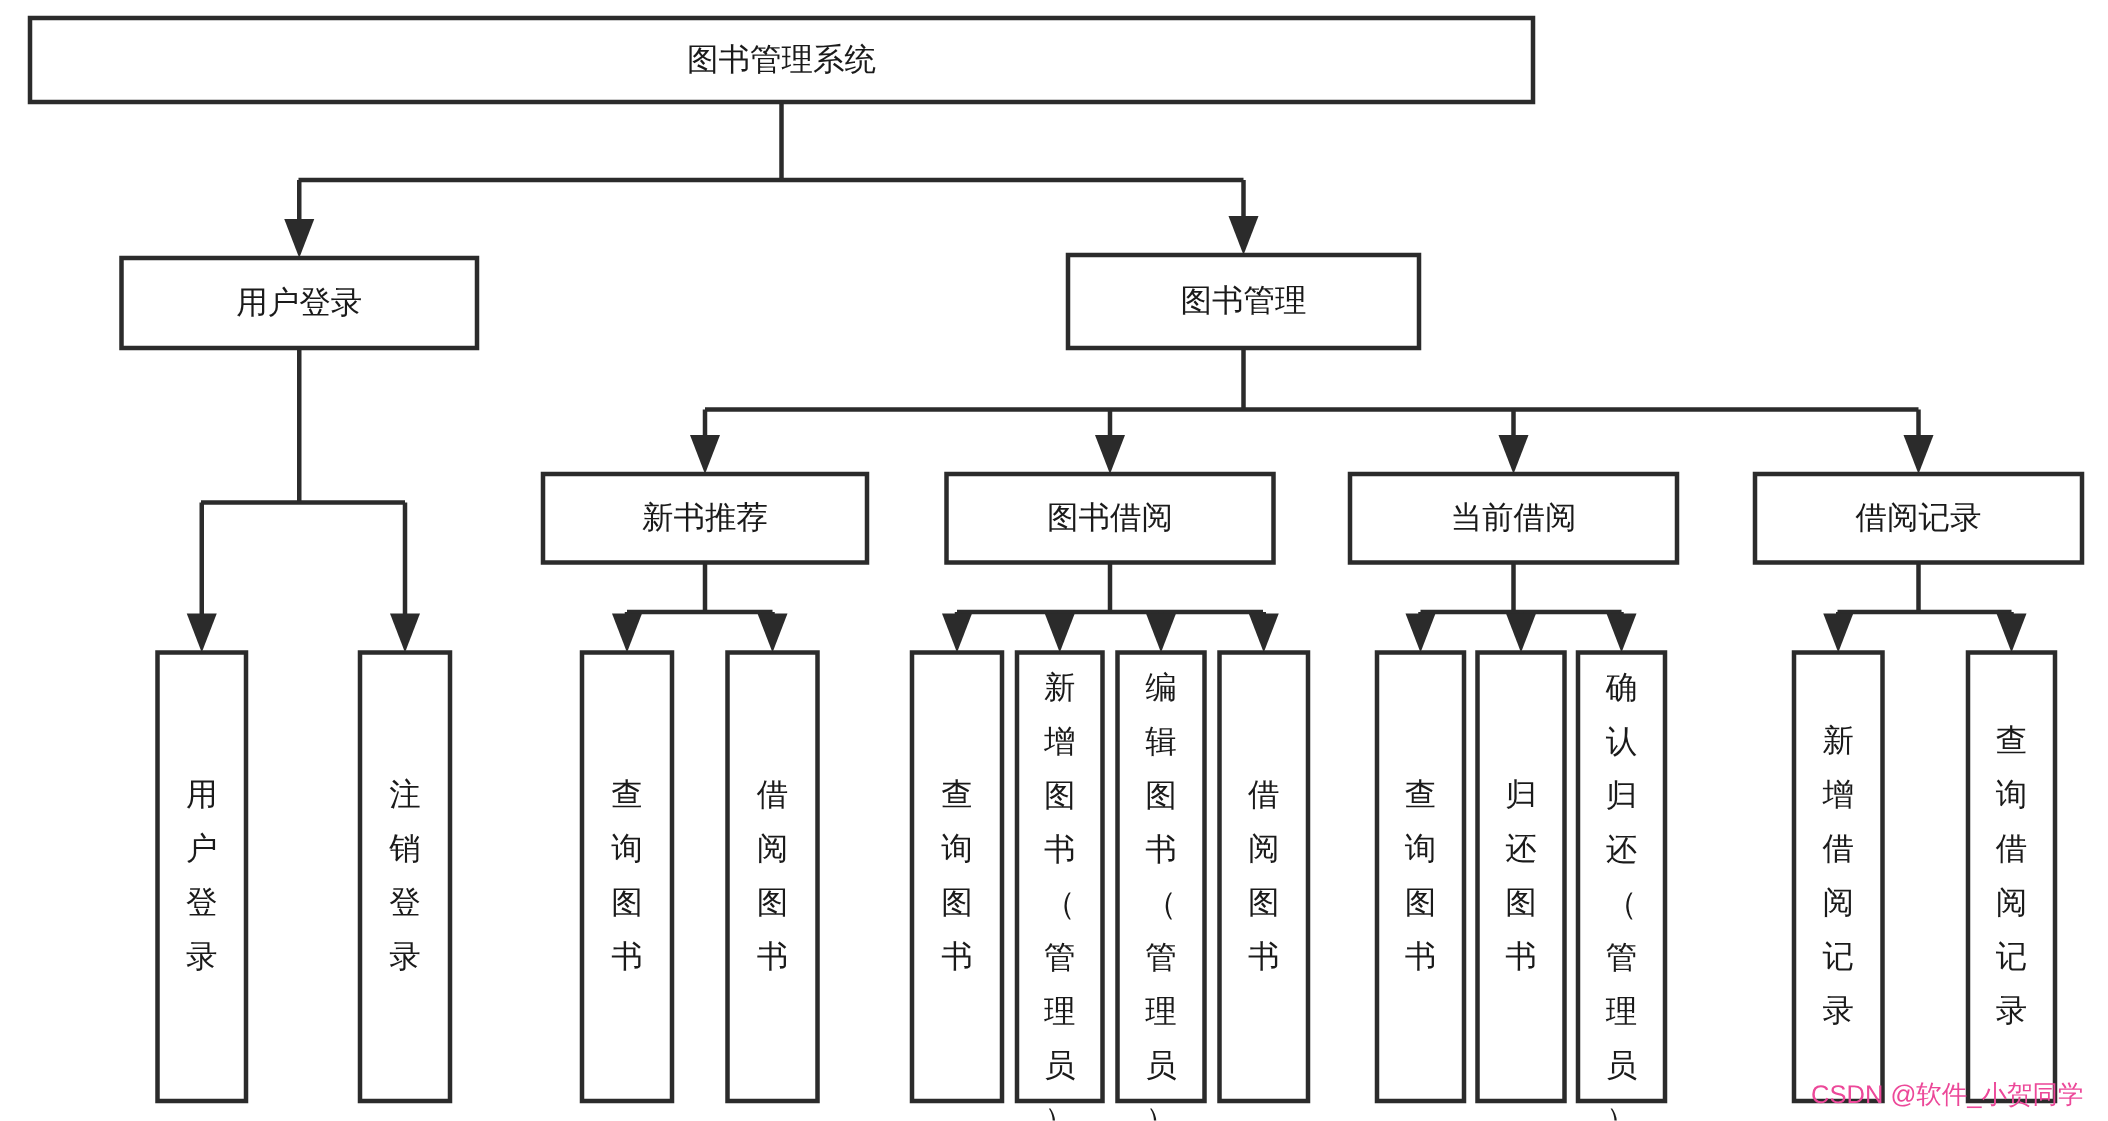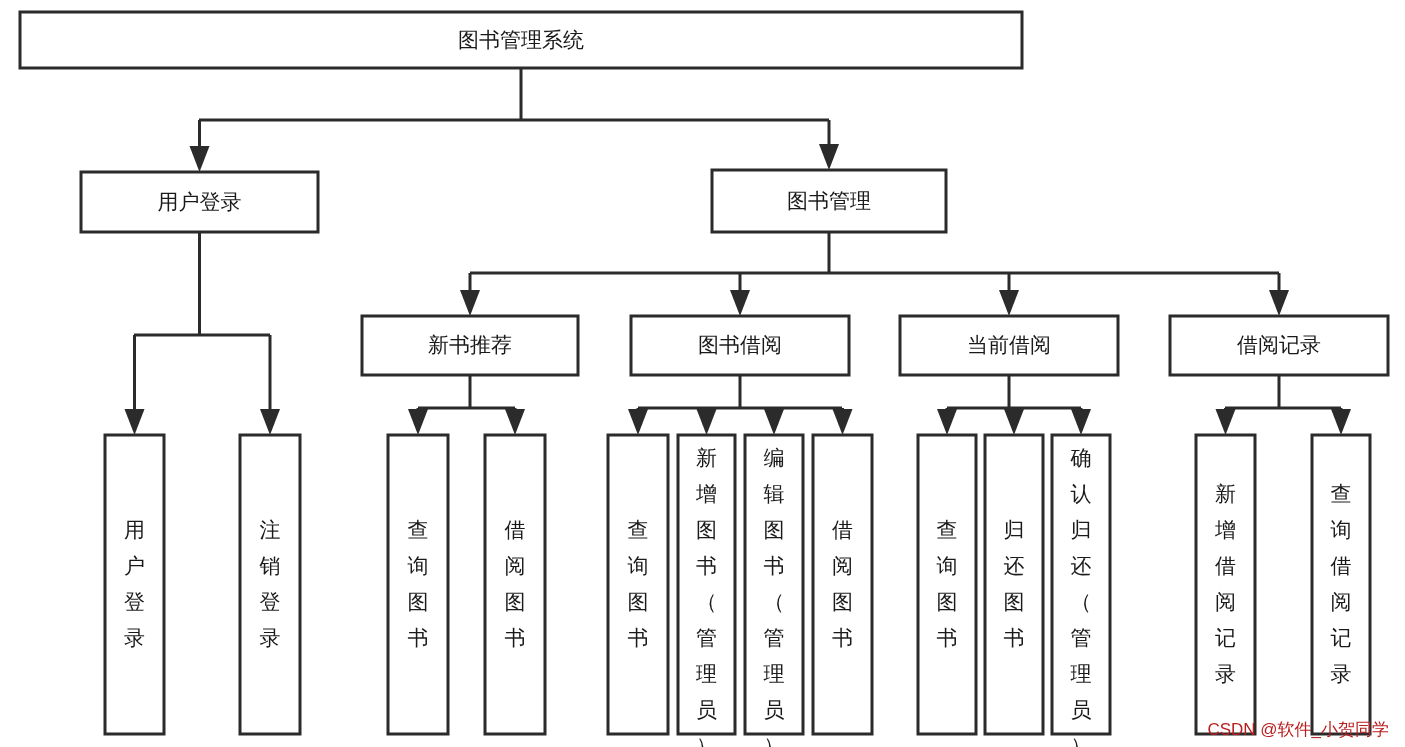--- a/index.html
+++ b/index.html
@@ -46,21 +46,21 @@
     fill: #1a1a1a;
     font-family: "Liberation Sans", "DejaVu Sans", sans-serif;
     font-size: 21px;
     text-anchor: middle;
     dominant-baseline: middle;
   }
   .watermark-text {
     position: absolute;
     right: 16px;
     bottom: 6px;
-    color: #b91c1c;
+    color: #ec4899;
     font-size: 17px;
     font-family: "Liberation Sans", "DejaVu Sans", sans-serif;
     white-space: nowrap;
     user-select: none;
   }
 </style>
 </head>
 <body>
 
 <div id="diagram-root">

